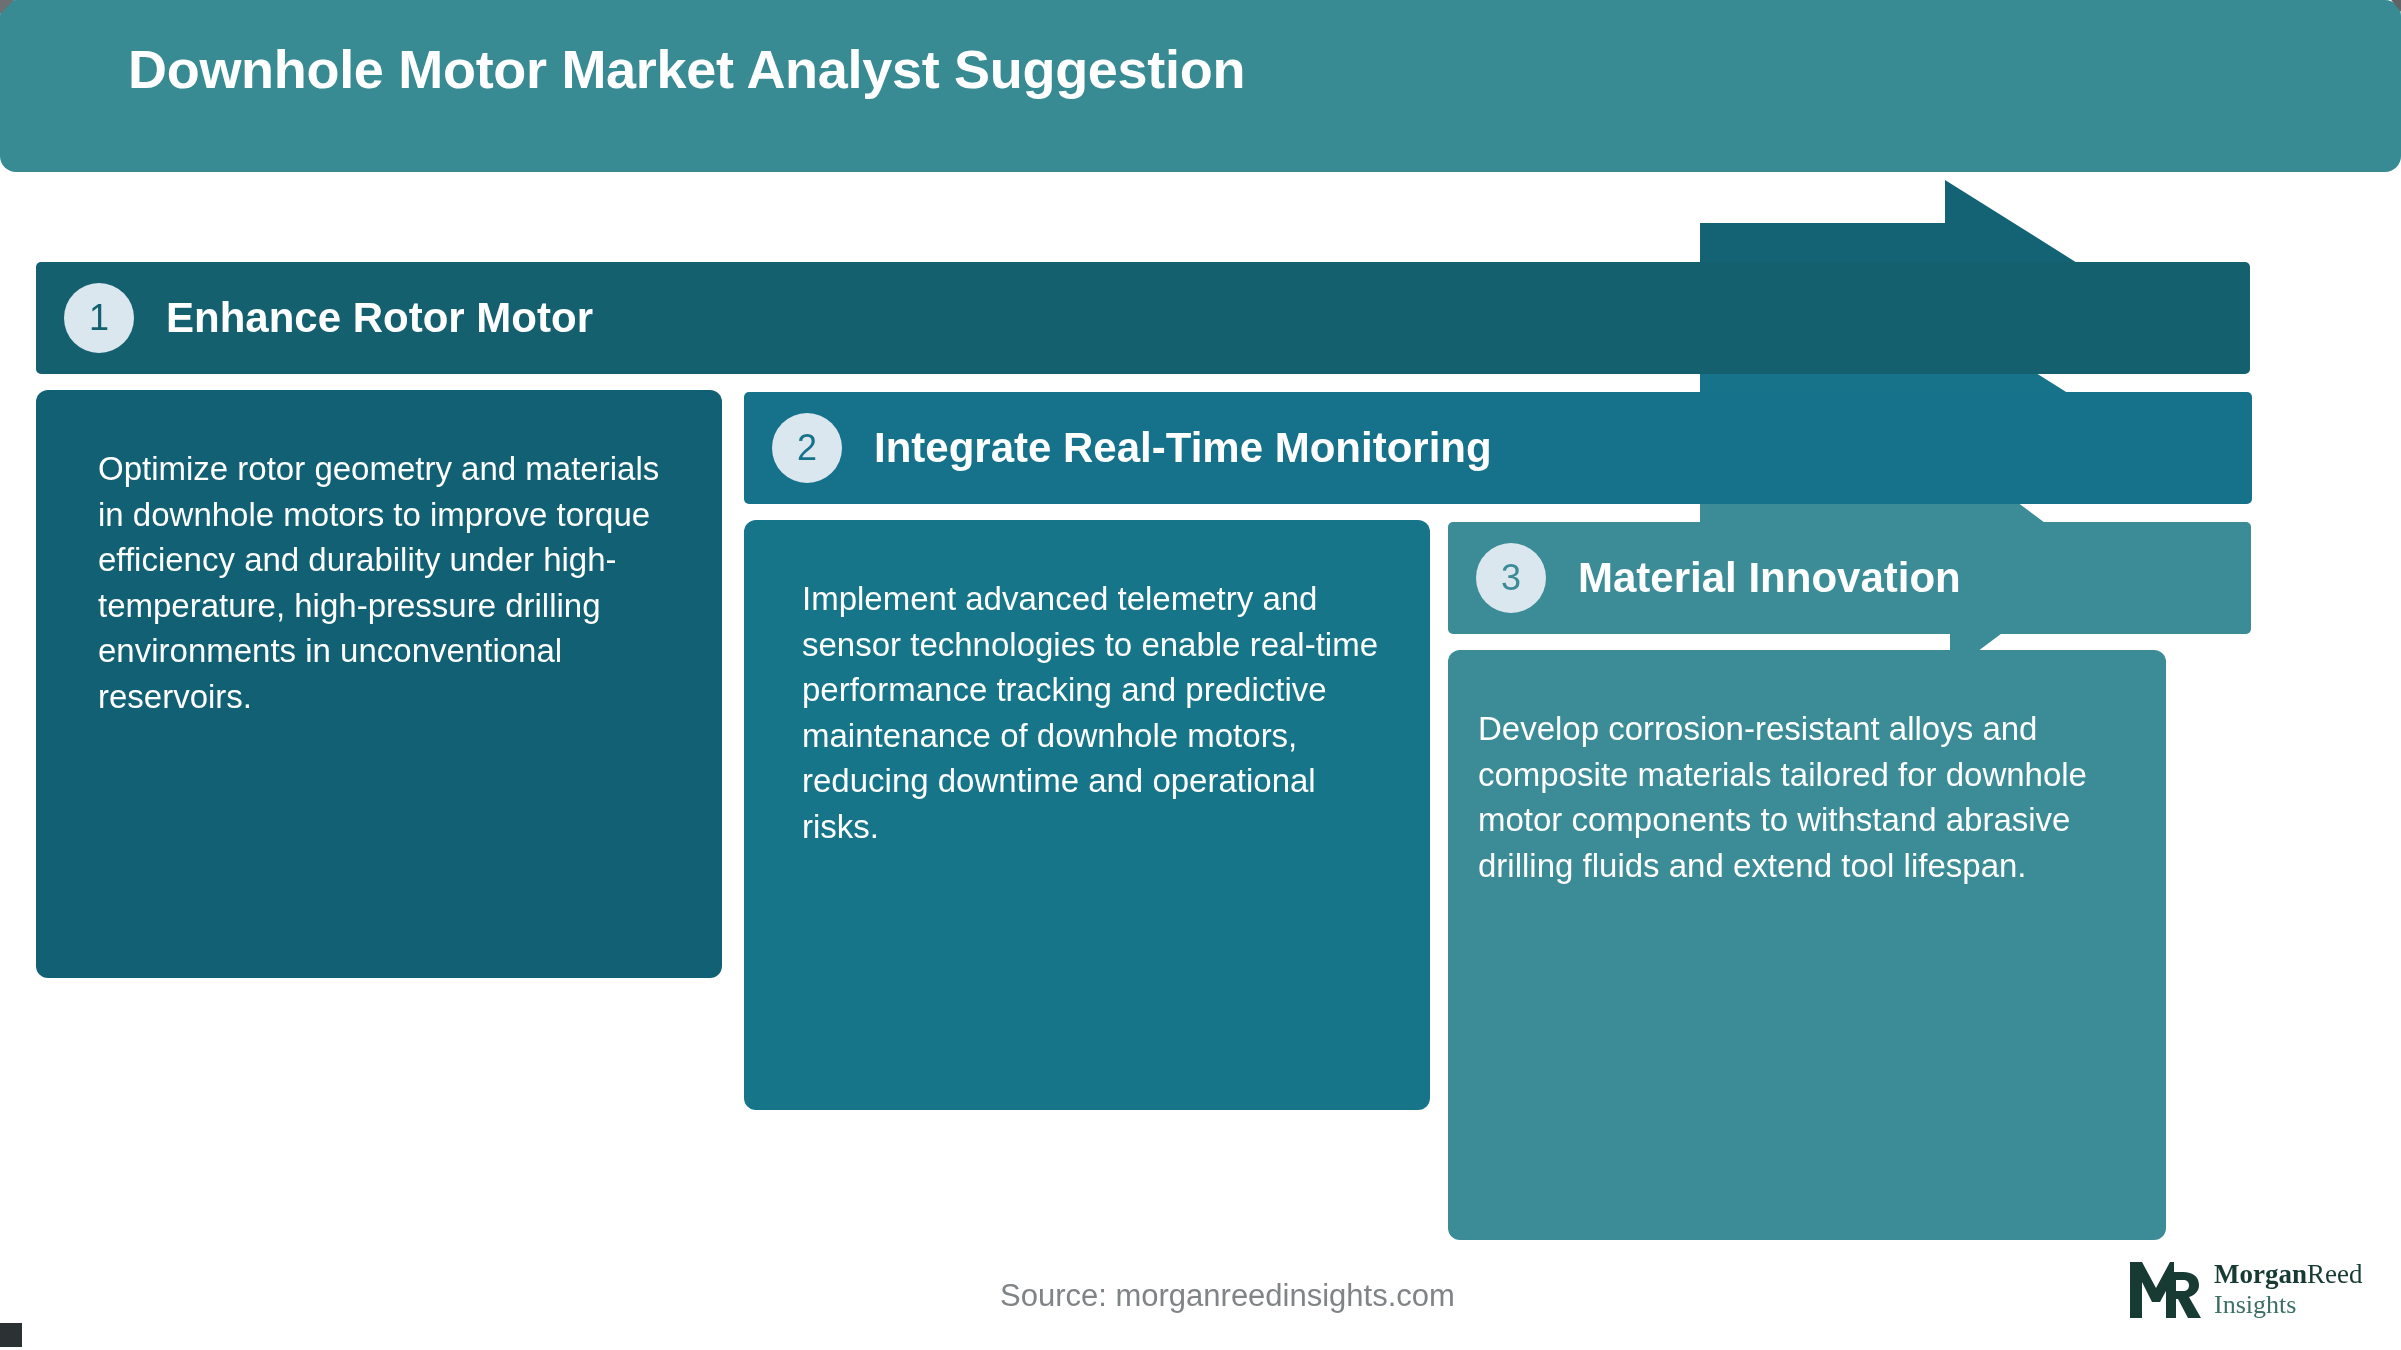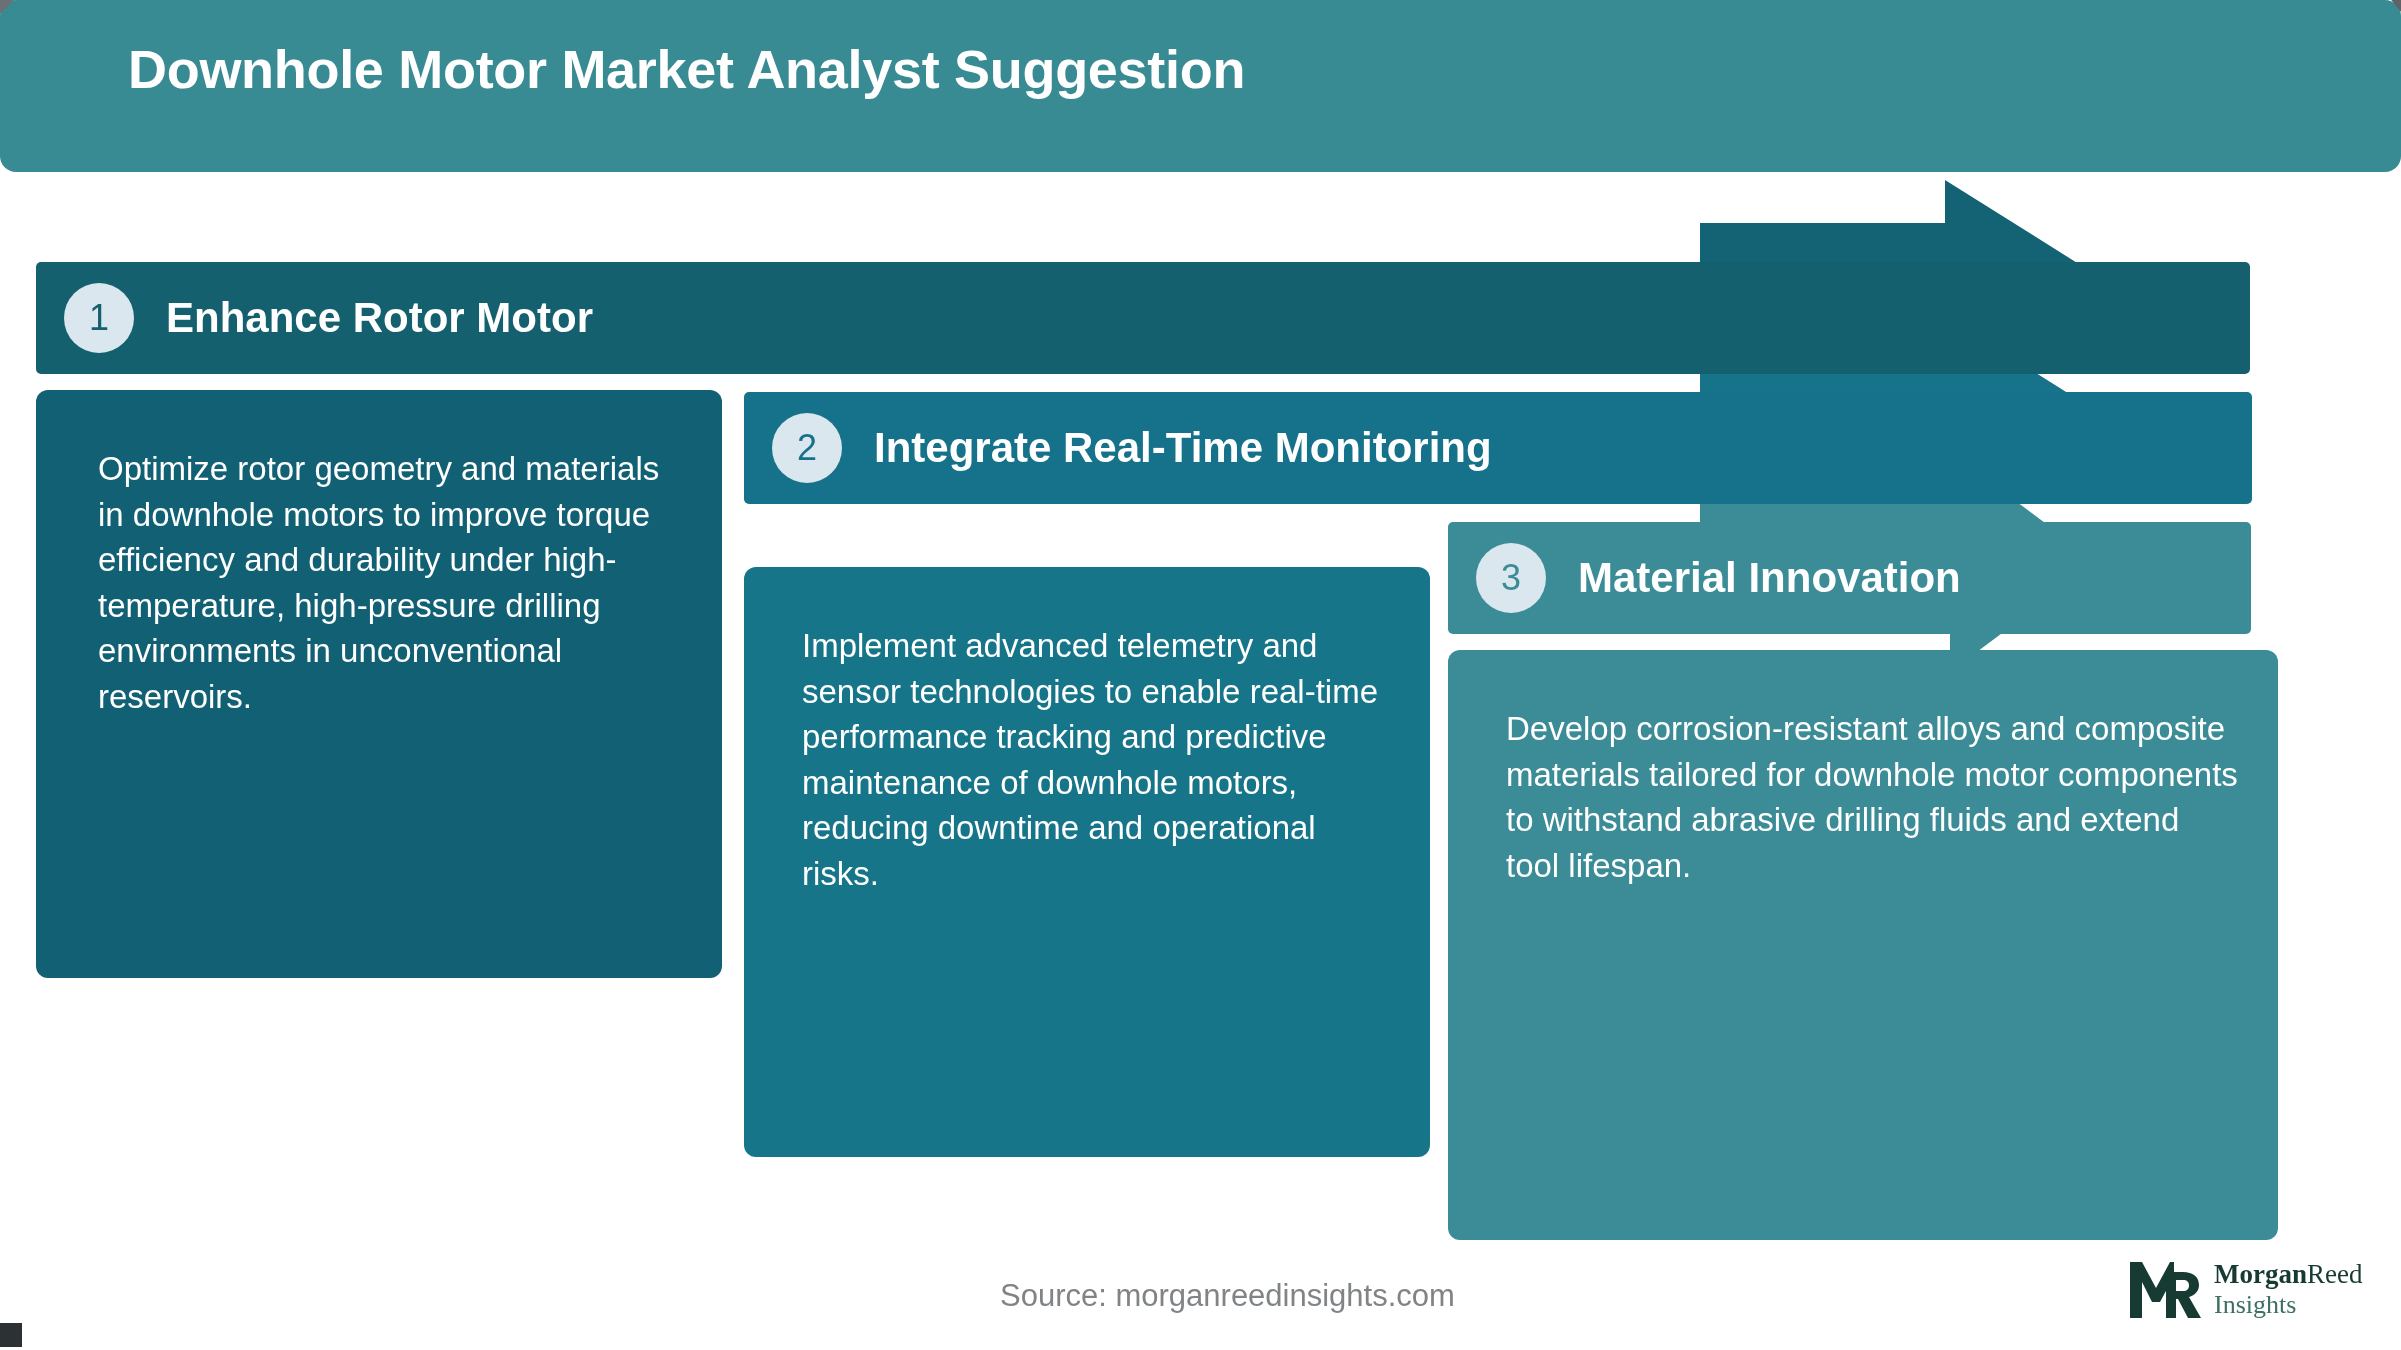--- a/index.html
+++ b/index.html
@@ -183,31 +183,31 @@
   <div class="step-body" style="left:36px; top:390px; width:686px; height:588px; background:#126073; padding:56px 40px 0 62px;">
     <span class="body-text">Optimize rotor geometry and materials in downhole motors to improve torque efficiency and durability under high-temperature, high-pressure drilling environments in unconventional reservoirs.</span>
   </div>
 
   <div class="step-band" style="left:744px; top:392px; width:1480px; height:112px; background:#16728a; padding-left:28px;">
     <div class="badge" style="color:#16728a;">
       <span>2</span>
     </div>
     <div class="step-title" style="margin-left:32px;">Integrate Real-Time Monitoring</div>
   </div>
-  <div class="step-body" style="left:744px; top:520px; width:686px; height:590px; background:#177589; padding:56px 40px 0 58px;margin-top:47px;">
+  <div class="step-body" style="left:744px; top:520px; width:686px; height:590px; background:#177589; padding:56px 40px 0 58px;">
     <span class="body-text">Implement advanced telemetry and sensor technologies to enable real-time performance tracking and predictive maintenance of downhole motors, reducing downtime and operational risks.</span>
   </div>
 
   <div class="step-band" style="left:1448px; top:522px; width:775px; height:112px; background:#3b8c96; padding-left:28px;">
     <div class="badge" style="color:#3b8c96;">
       <span>3</span>
     </div>
     <div class="step-title" style="margin-left:32px;">Material Innovation</div>
   </div>
-  <div class="step-body" style="left:1448px; top:650px; width:830px; height:590px; background:#3b8c96; padding:56px 40px 0 58px;">
+  <div class="step-body" style="left:1448px; top:650px; width:718px; height:590px; background:#3b8c96; padding:56px 40px 0 30px;">
     <span class="body-text">Develop corrosion-resistant alloys and composite materials tailored for downhole motor components to withstand abrasive drilling fluids and extend tool lifespan.</span>
   </div>
 
   <div id="source-text">Source: morganreedinsights.com</div>
 
   <div id="logo">
     <svg id="logo-mark" width="74" height="62" viewBox="0 0 74 62">
       <path d="M2,60 L2,4 L14,4 L28,30 L42,4 L46,4 L46,18 L32,44 L24,44 L14,24 L14,60 Z" fill="#173a33"></path>
       <path d="M38,60 L38,14 L55,14 C65,14 71,19 71,27 C71,33 67,37 61,39 L73,60 L60,60 L50,41 L48,41 L48,60 Z M48,22 L48,33 L55,33 C59,33 61,31 61,27.5 C61,24 59,22 55,22 Z" fill="#173a33"></path>
     </svg>

